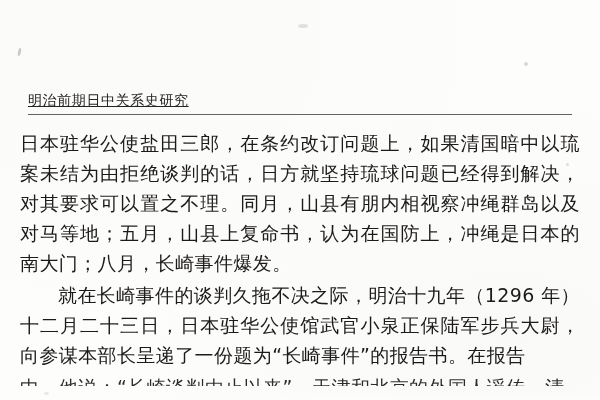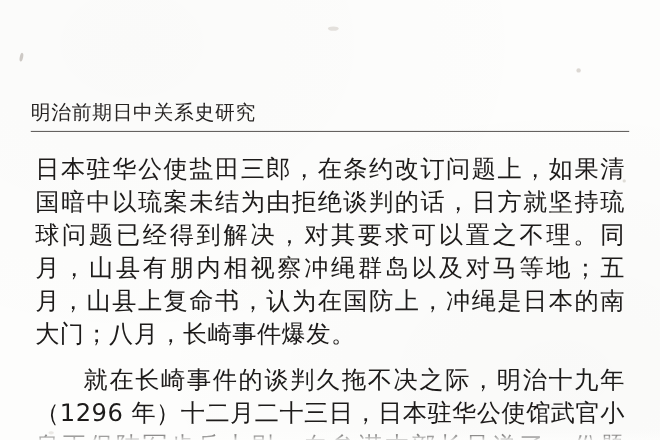--- a/index.html
+++ b/index.html
@@ -35,48 +35,49 @@
   .speck.s4 { left: 566px; top: 163px; width: 3px;  height: 3px; background:#d2cec8; }
   .speck.s5 { left: 44px;  top: 392px; width: 5px;  height: 3px; background:#d6d2cc; }
 
   .header {
     position: absolute;
     left: 28px;
     top: 92px;
     width: 544px;
   }
   .header-title {
-    font-size: 18px;
+    font-size: 14px;
     color: #262322;
     letter-spacing: 0.6px;
     line-height: 1.2;
     white-space: nowrap;
+    text-decoration: underline;
   }
   .header-rule {
     margin-top: 5px;
     height: 1px;
     background: #4a4744;
     width: 544px;
     opacity: 0.85;
   }
 
   .body-text {
     position: absolute;
     left: 20px;
     top: 128px;
     width: 560px;
   }
   .para {
-    font-size: 22px;
+    font-size: 19px;
     color: #1d1b1a;
     line-height: 30px;
     text-align: justify;
     text-justify: inter-ideograph;
     letter-spacing: 0.4px;
-    margin: 12px;
+    margin: 0;
   }
   .para + .para {
     margin-top: 2px;
   }
   .para.indent {
     text-indent: 2em;
   }
   
   .para.clipped {
     position: relative;

